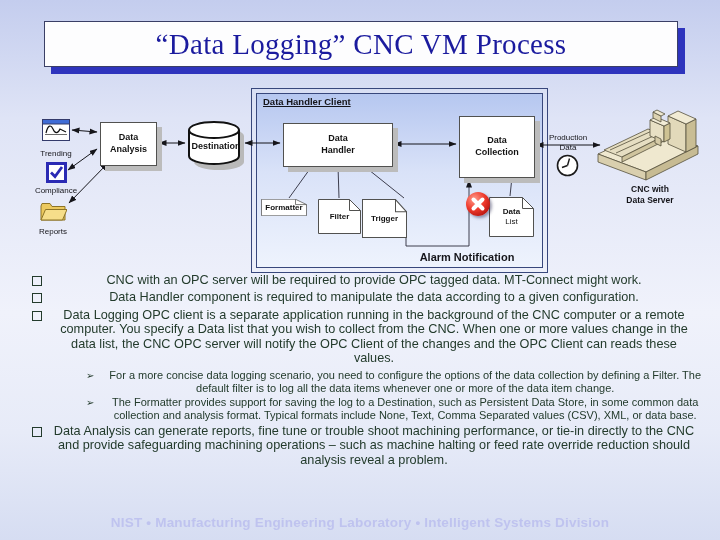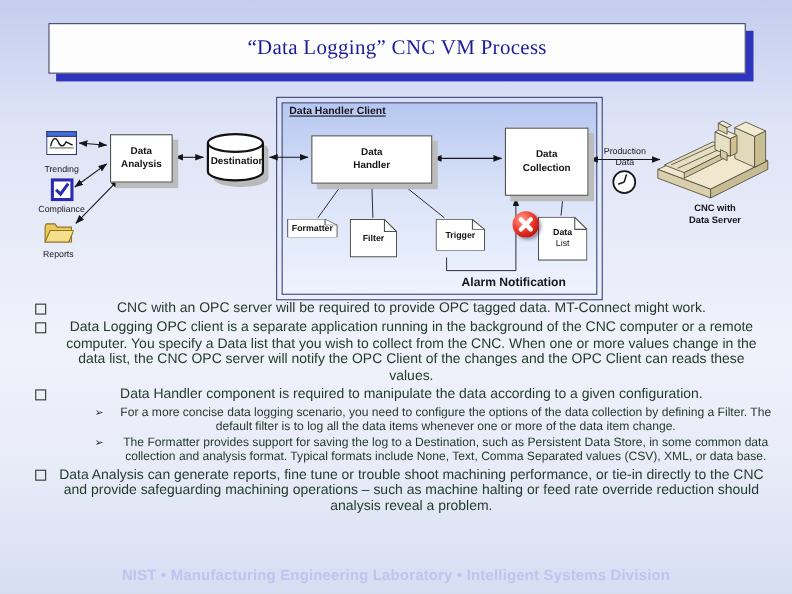--- a/index.html
+++ b/index.html
@@ -8,21 +8,21 @@
     background:linear-gradient(180deg,#c4cdee 0%,#dfe4f6 22%,#f0f2fb 58%,#e7ebf8 80%,#d6ddf2 100%);
     font-family:"Liberation Sans",sans-serif;
   }
   
   .title-box{
     position:absolute;left:44px;top:21px;width:632px;height:44px;
     background:#fdfdfe;border:1px solid #3a3f66;box-shadow:7px 7px 0 #2e34bd;
     display:flex;align-items:center;justify-content:center;z-index:6;
   }
   .title-box h1{
-    font-family:"Liberation Serif",serif;font-size:19px;font-weight:normal;
+    font-family:"Liberation Serif",serif;font-size:29px;font-weight:normal;
     color:#1b1b9e;margin:0;letter-spacing:.3px;white-space:nowrap;
   }
   
   .client-outer{position:absolute;left:251px;top:88px;width:295px;height:183px;border:1px solid #38477c;z-index:1;}
   .client-inner{position:absolute;left:256px;top:93px;width:285px;height:173px;border:1px solid #38477c;
     background:linear-gradient(180deg,#b6c7f0 0%,#d9e2f8 45%,#eef3fd 100%);z-index:1;}
   .client-title{position:absolute;left:263px;top:96px;font-size:9.5px;font-weight:bold;
     text-decoration:underline;color:#15151a;z-index:4;}
   .lines{position:absolute;left:0;top:0;width:720px;height:540px;pointer-events:none;z-index:3;}
   .wbox{
@@ -175,21 +175,21 @@
   </div>
 
   <div class="note" style="left:318px;top:199px;width:43px;height:35px">
     <svg viewBox="0 0 43 35" preserveAspectRatio="none">
       <polygon points="0.5,0.5 31.5,0.5 42.5,11.5 42.5,34.5 0.5,34.5" fill="#fff" stroke="#51514f"></polygon>
       <polyline points="31.5,0.5 31.5,11.5 42.5,11.5" fill="none" stroke="#51514f"></polyline>
     </svg>
     <span class="note-label">Filter</span>
   </div>
 
-  <div class="note" style="left:396px;top:199px;width:45px;height:29px">
+  <div class="note" style="left:362px;top:199px;width:45px;height:39px">
     <svg viewBox="0 0 45 35" preserveAspectRatio="none">
       <polygon points="0.5,0.5 33.5,0.5 44.5,11.5 44.5,34.5 0.5,34.5" fill="#fff" stroke="#51514f"></polygon>
       <polyline points="33.5,0.5 33.5,11.5 44.5,11.5" fill="none" stroke="#51514f"></polyline>
     </svg>
     <span class="note-label">Trigger</span>
   </div>
 
   <div class="note" style="left:489px;top:197px;width:45px;height:40px">
     <svg viewBox="0 0 45 40" preserveAspectRatio="none">
       <polygon points="0.5,0.5 33.5,0.5 44.5,11.5 44.5,39.5 0.5,39.5" fill="#fff" stroke="#51514f"></polygon>
@@ -247,25 +247,25 @@
     <span>Data Server</span>
   </div>
 
   <div class="content">
     <div class="bullet">
       <span class="sq"></span>
       <span class="txt">CNC with an OPC server will be required to provide OPC tagged data. MT-Connect might work.</span>
     </div>
     <div class="bullet">
       <span class="sq"></span>
+      <span class="txt">Data Handler component is required to manipulate the data according to a given configuration.</span>
+    </div>
+    <div class="bullet">
+      <span class="sq"></span>
       <span class="txt">Data Logging OPC client is a separate application running in the background of the CNC computer or a remote computer. You specify a Data list that you wish to collect from the CNC. When one or more values change in the data list, the CNC OPC server will notify the OPC Client of the changes and the OPC Client can reads these values.</span>
-    </div>
-    <div class="bullet">
-      <span class="sq"></span>
-      <span class="txt">Data Handler component is required to manipulate the data according to a given configuration.</span>
     </div>
     <div class="sub">
       <span class="ar">➢</span>
       <span class="txt">For a more concise data logging scenario, you need to configure the options of the data collection by defining a Filter.  The default filter is to log all the data items whenever one or more of the data item change.</span>
     </div>
     <div class="sub">
       <span class="ar">➢</span>
       <span class="txt">The Formatter provides support for saving the log to a Destination, such as Persistent Data Store, in some common data collection and analysis format. Typical formats include None, Text, Comma Separated values (CSV), XML, or data base.</span>
     </div>
     <div class="bullet">

